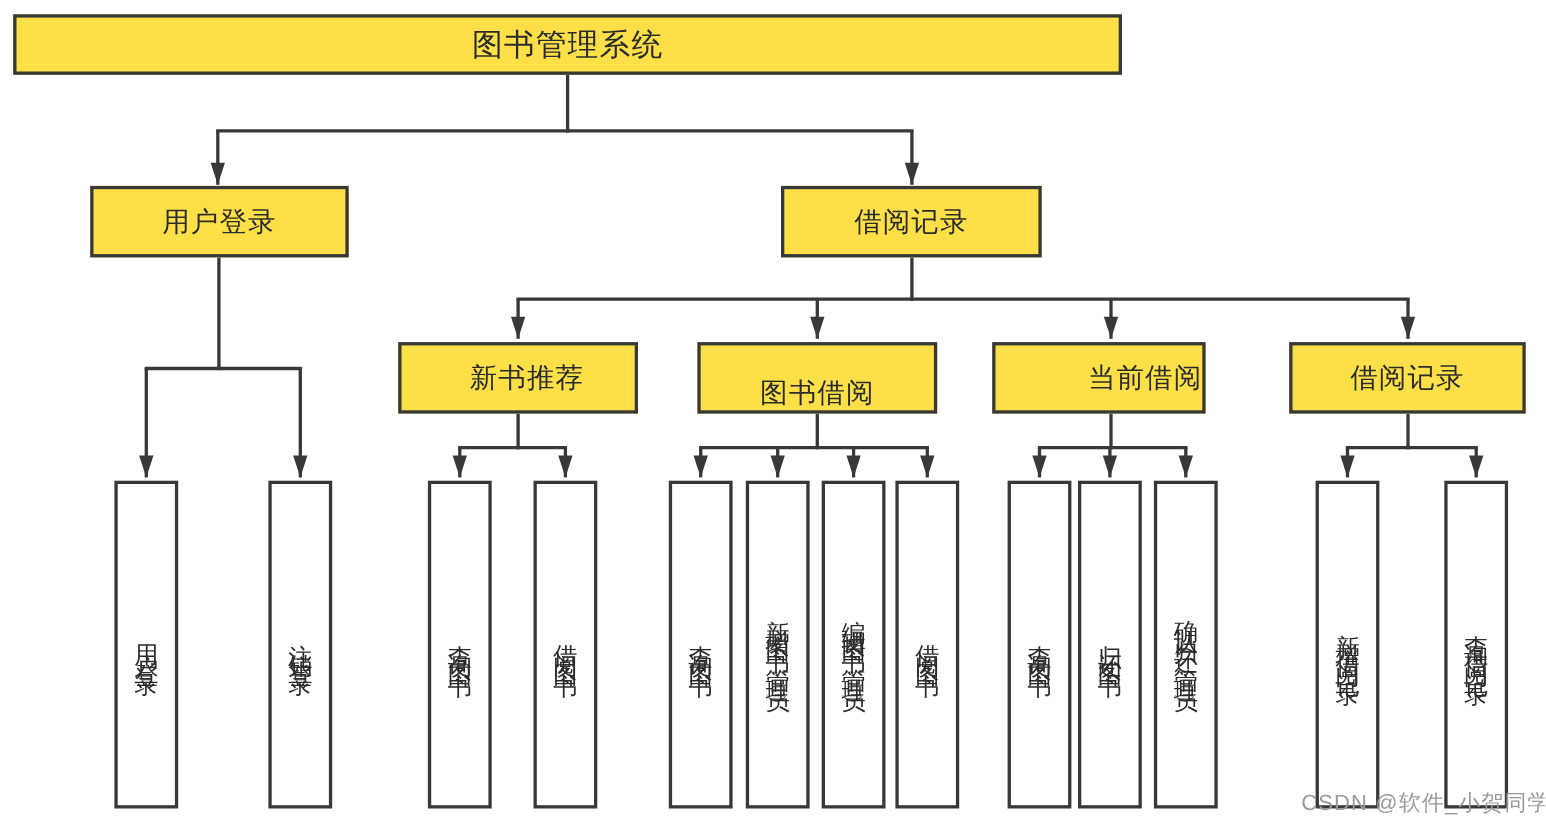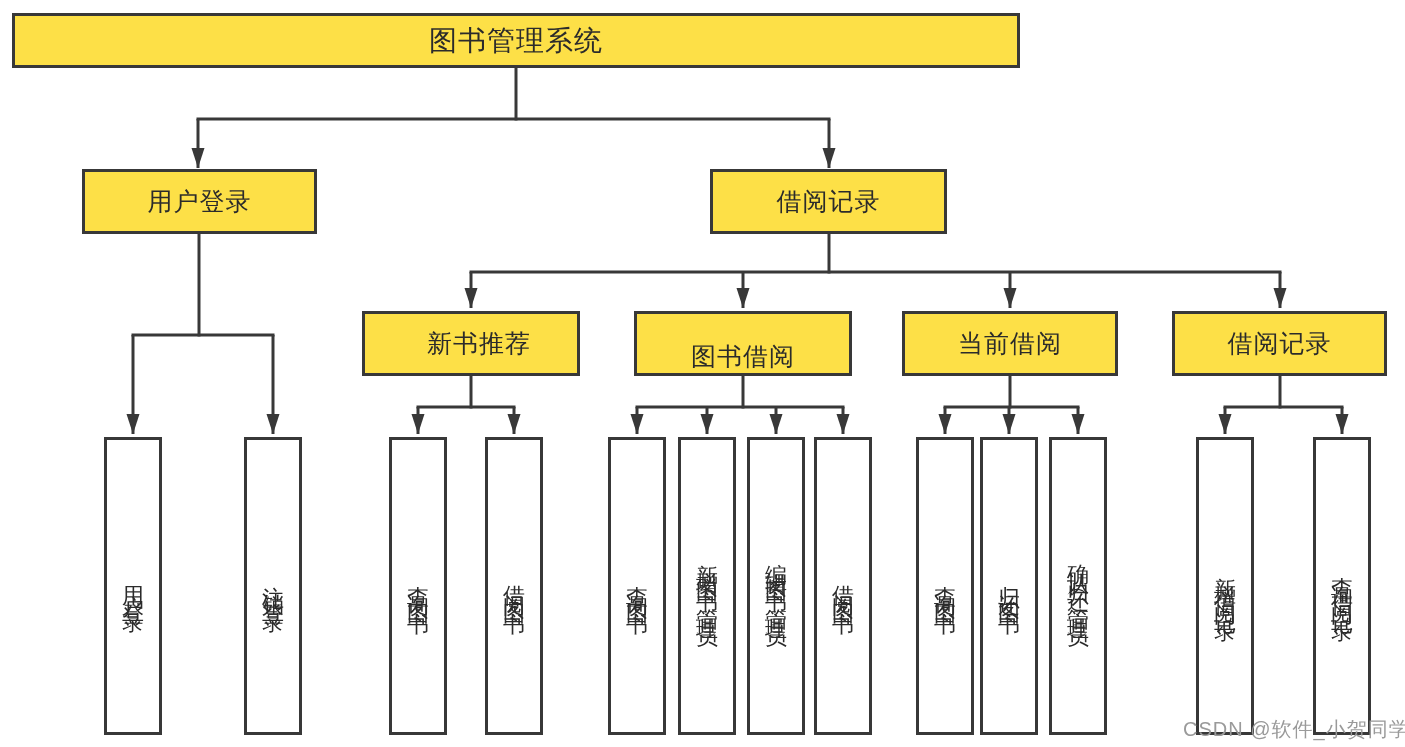--- a/index.html
+++ b/index.html
@@ -94,21 +94,21 @@
   <div class="hbox" style="left:710px;top:169px;width:237px;height:65px;">
     <span class="lbl">借阅记录</span>
   </div>
 
   <div class="hbox" style="left:362px;top:311px;width:218px;height:65px;padding-left:16px;">
     <span class="lbl">新书推荐</span>
   </div>
   <div class="hbox" style="left:634px;top:311px;width:218px;height:65px;align-items:flex-end;">
     <span class="lbl">图书借阅</span>
   </div>
-  <div class="hbox" style="left:902px;top:311px;width:216px;height:65px;">
+  <div class="hbox" style="left:902px;top:311px;width:194px;height:65px;justify-content:flex-end;">
     <span class="lbl">当前借阅</span>
   </div>
   <div class="hbox" style="left:1172px;top:311px;width:215px;height:65px;">
     <span class="lbl">借阅记录</span>
   </div>
 
   <div class="vbox" style="left:104px;">
     <span class="lbl">用户登录</span>
   </div>
   <div class="vbox" style="left:244px;">

